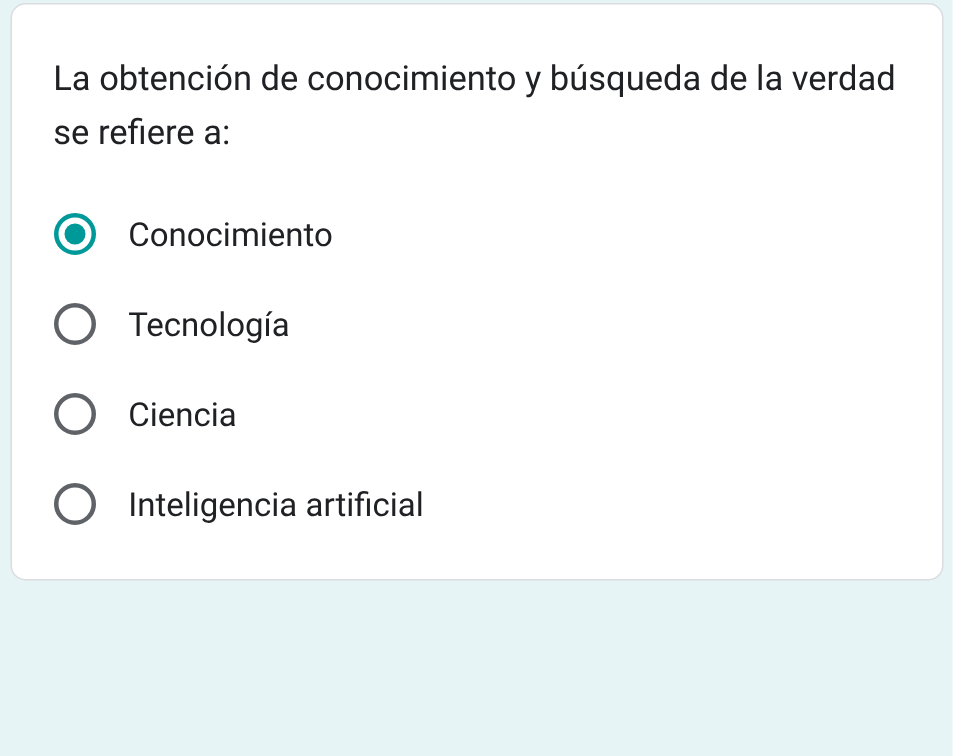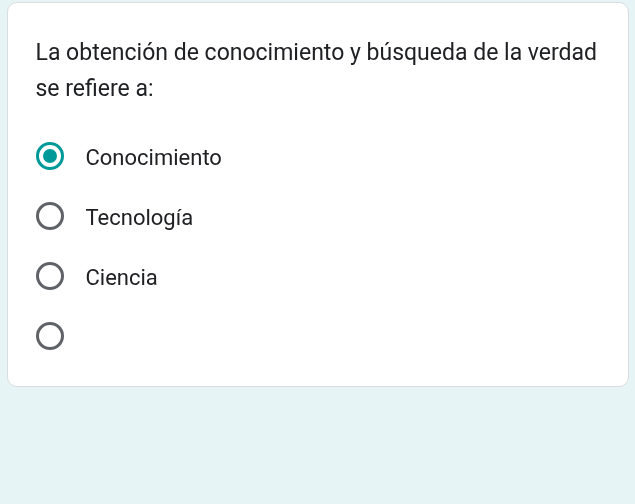--- a/index.html
+++ b/index.html
@@ -87,16 +87,17 @@
       <span class="option-label">Tecnología</span>
     </div>
 
     <div class="option">
       <div class="radio"></div>
       <span class="option-label">Ciencia</span>
     </div>
 
     <div class="option">
       <div class="radio"></div>
+      <span class="option-label">Inteligencia artificial</span>
     </div>
 
   </div>
 </div>
 
 </body></html>

